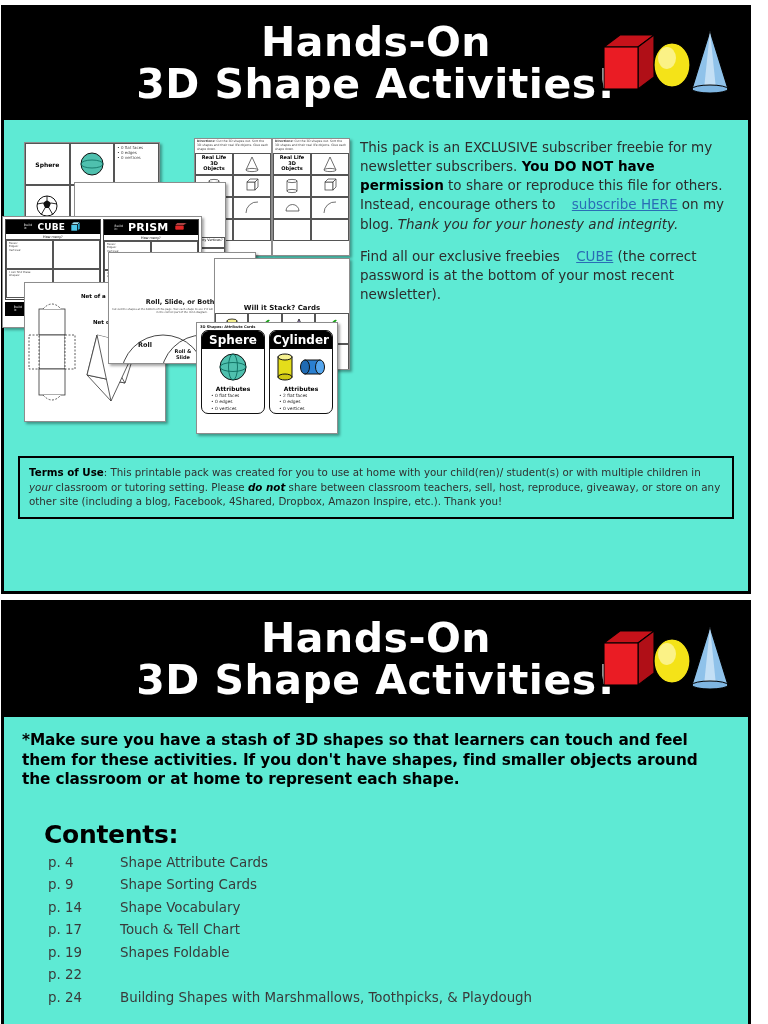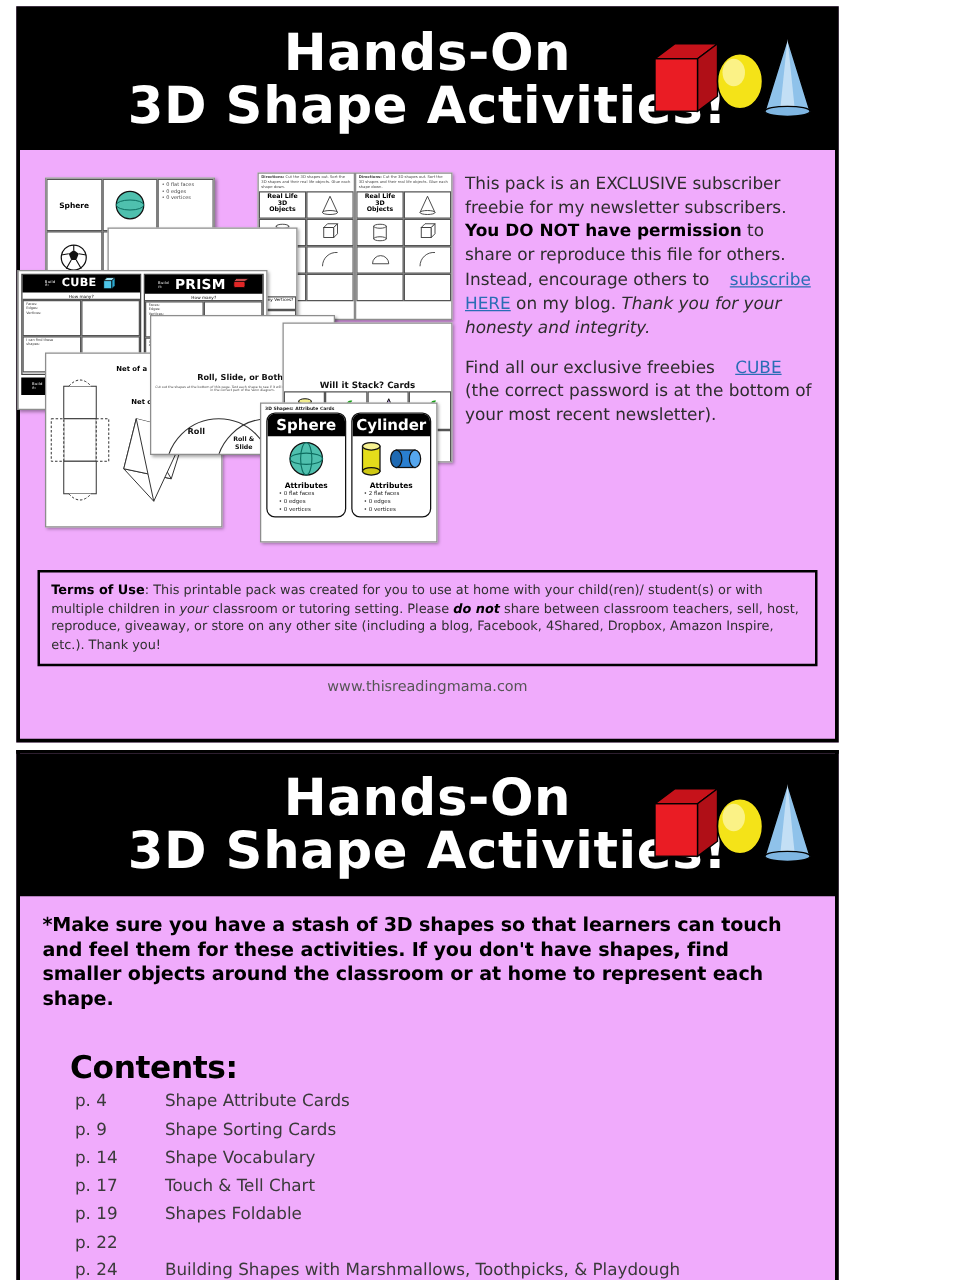--- a/index.html
+++ b/index.html
@@ -5,23 +5,23 @@
   * { box-sizing: border-box; margin: 0; padding: 0; }
   html, body {
     width: 768px;
     height: 1024px;
     background: #ffffff;
     font-family: "DejaVu Sans", sans-serif;
     overflow: hidden;
   }
   .sheet {
     position: absolute;
-    left: 13px;
-    width: 658px;
-    background: #f0abfc;
+    left: 1px;
+    width: 750px;
+    background: #5eead4;
     border: 3px solid #000000;
   }
   #page-1 { top: 5px;  height: 589px; }
   #page-2 { top: 600px; height: 424px; border-bottom: none; }
 
   
   .banner {
     position: relative;
     background: #000000;
     height: 112px;
@@ -555,21 +555,20 @@
       </p>
     </div>
   </div>
 
   <div class="terms-wrap">
     <div class="terms">
       <b>Terms of Use</b><span>: This printable pack was created for you to use at home with your child(ren)/ student(s) or with multiple children in </span><i>your</i><span> classroom or tutoring setting. Please </span><span class="do-not">do not</span><span> share between classroom teachers, sell, host, reproduce, giveaway, or store on any other site (including a blog, Facebook, 4Shared, Dropbox, Amazon Inspire, etc.). Thank you!</span>
     </div>
   </div>
 
-  <div class="site">www.thisreadingmama.com</div>
 </div>
 
 <div class="sheet" id="page-2">
 
   <div class="banner" style="height:114px;">
     <div class="banner-title">
       <span class="l1">Hands-On</span>
       <span class="l2">3D Shape Activities!</span>
     </div>
     <svg class="banner-shapes" viewBox="0 0 130 78">

